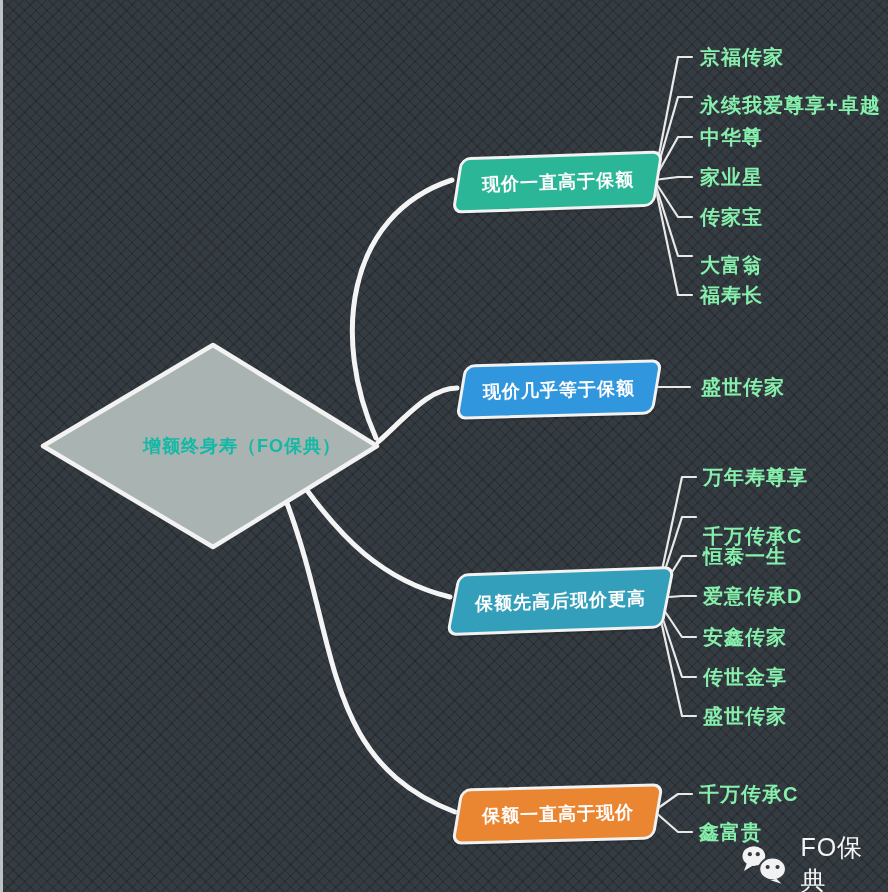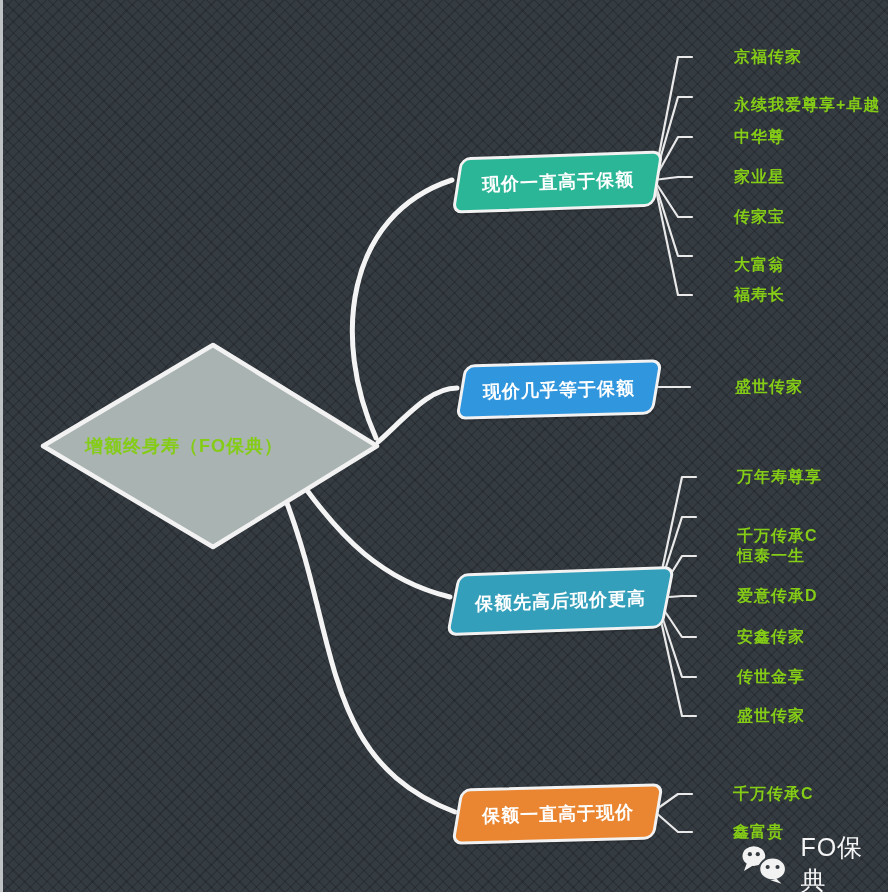--- a/index.html
+++ b/index.html
@@ -14,26 +14,26 @@
   .edge-strip{position:absolute;left:0;top:0;width:3px;height:892px;background:#d7dadc;opacity:.85;}
   svg.lines{position:absolute;left:0;top:0;z-index:1;}
   .branch-node{
     position:absolute;z-index:3;display:flex;align-items:center;justify-content:center;
     border:3px solid #f2f2f2;border-radius:10px;color:#ffffff;
     font-size:18px;font-weight:bold;letter-spacing:1px;
     box-shadow:0 1px 2px rgba(0,0,0,.25);
   }
   .branch-node .lbl{display:block;transform:skewX(11deg);white-space:nowrap;}
   .root-label{
-    position:absolute;z-index:3;color:#84cc16;font-size:18px;font-weight:bold;
-    letter-spacing:1px;text-align:left;white-space:nowrap;
+    position:absolute;z-index:3;color:#14b8a6;font-size:18px;font-weight:bold;
+    letter-spacing:1px;text-align:right;white-space:nowrap;
   }
   .leaf{
-    position:absolute;z-index:3;color:#84cc16;font-size:16px;font-weight:bold;
-    line-height:26px;letter-spacing:1px;white-space:nowrap;margin-left:34px;
+    position:absolute;z-index:3;color:#86efac;font-size:20px;font-weight:bold;
+    line-height:26px;letter-spacing:1px;white-space:nowrap;
   }
   .watermark{position:absolute;z-index:4;display:flex;align-items:center;gap:10px;}
   .watermark .wm-text{color:#f5f5f5;font-size:25px;font-weight:normal;letter-spacing:1px;}
 </style>
 </head>
 <body>
 
 <div class="edge-strip"></div>
 
 <svg class="lines" width="888" height="892" viewBox="0 0 888 892">

